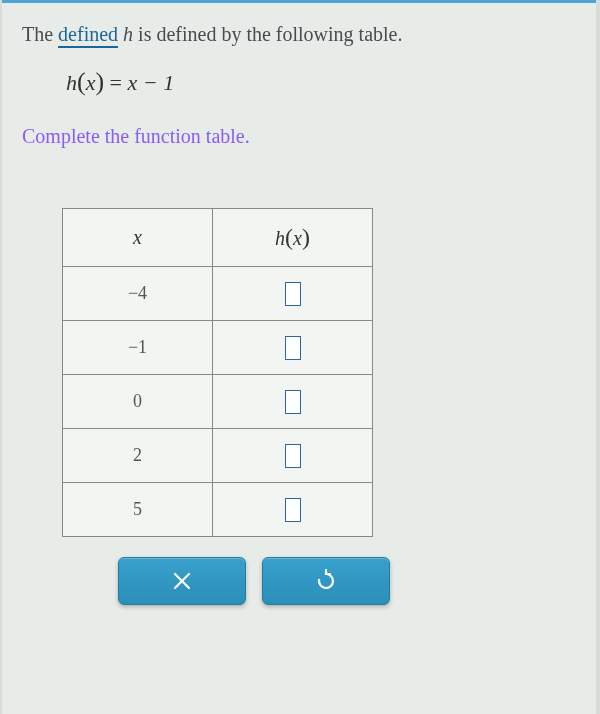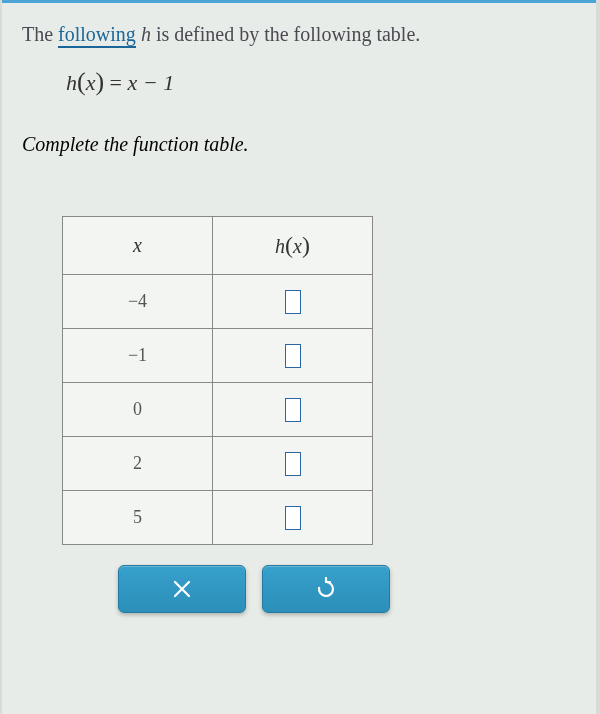--- a/index.html
+++ b/index.html
@@ -24,32 +24,31 @@
       font-size: 20px;
       line-height: 1.5;
       margin-bottom: 18px;
     }
     .fn-link {
       color: #1a6699;
       border-bottom: 2px solid #1a6699;
       padding-bottom: 1px;
     }
     .equation {
-      margin: 10px 0 36px 44px;
+      margin: 10px 0 28px 44px;
       font-size: 22px;
       color: #333;
       font-style: italic;
     }
     .equation .h { font-style: italic; }
     .equation .paren { font-style: normal; font-size: 26px; }
     .instr {
-      color: #000000;
+      color: #8b5cf6;
       font-size: 20px;
       margin-bottom: 60px;
-      font-style: italic;
     }
     .table-wrap {
       margin-left: 40px;
     }
     table.ftable {
       border-collapse: collapse;
       background: #f3f5f2;
     }
     table.ftable th, table.ftable td {
       border: 1px solid #888;
@@ -102,21 +101,21 @@
       box-shadow: 0 2px 4px rgba(0,0,0,0.25), inset 0 1px 0 rgba(255,255,255,0.25);
     }
     .btn svg { display: block; }
   </style>
 </head>
 <body>
 
 <div class="page">
 
   <div class="prompt-text">
-    <span>The </span><span class="fn-link">following</span><span> </span><span style="font-style:italic">h</span><span> is defined by the following table.</span>
+    <span>The </span><span class="fn-link">defined</span><span> </span><span style="font-style:italic">h</span><span> is defined by the following table.</span>
   </div>
 
   <div class="equation">
     <span class="h">h</span><span class="paren">(</span><span>x</span><span class="paren">)</span>
     <span style="font-style:normal">=</span>
     <span>x − 1</span>
   </div>
 
   <div class="instr">Complete the function table.</div>
 

